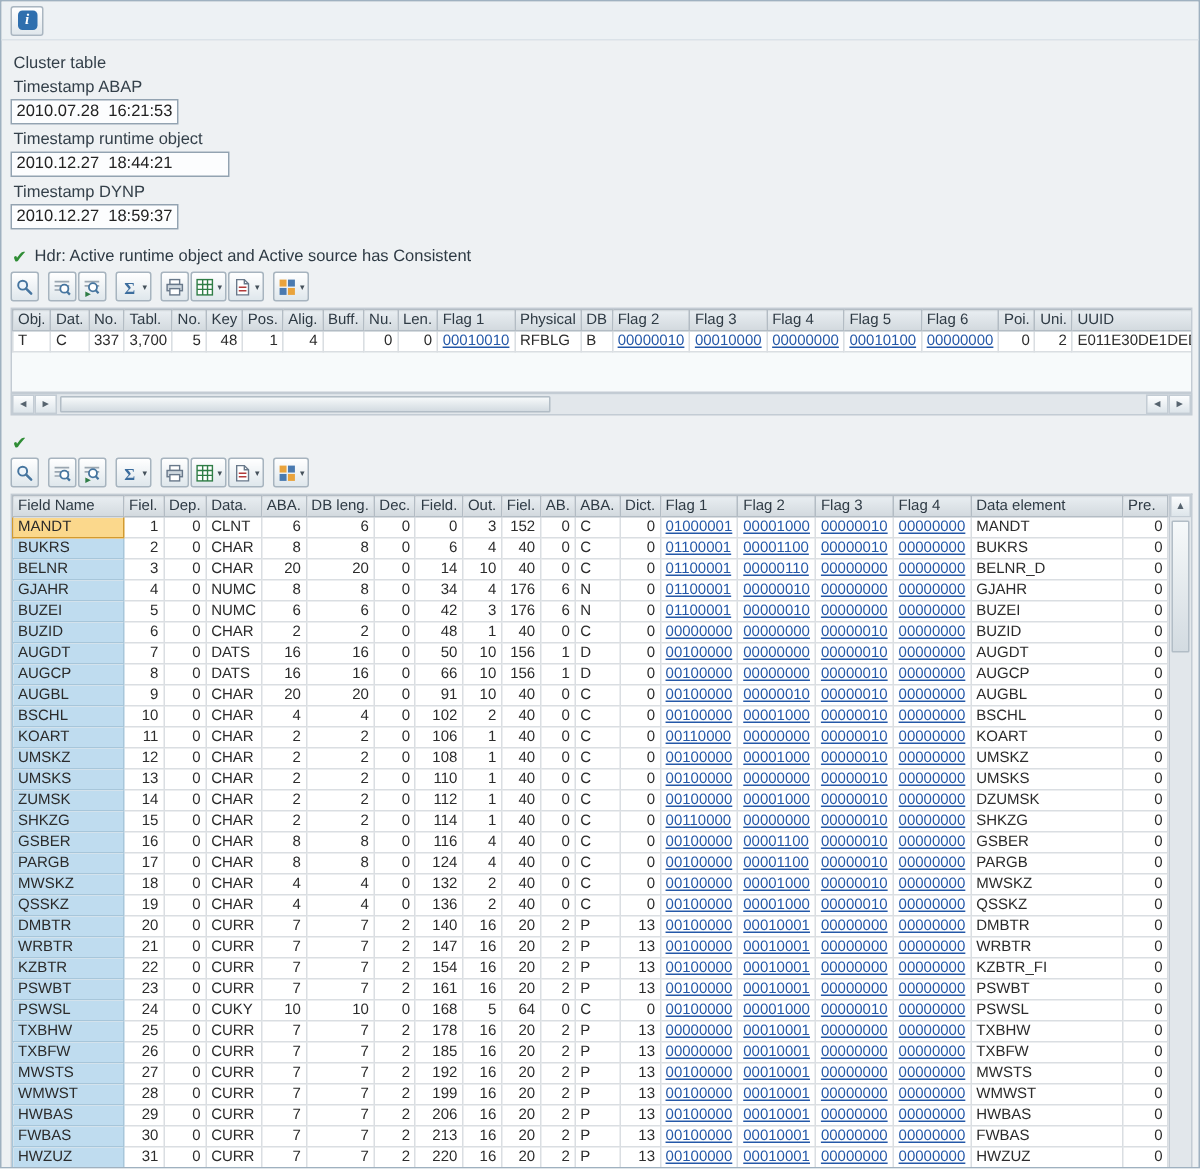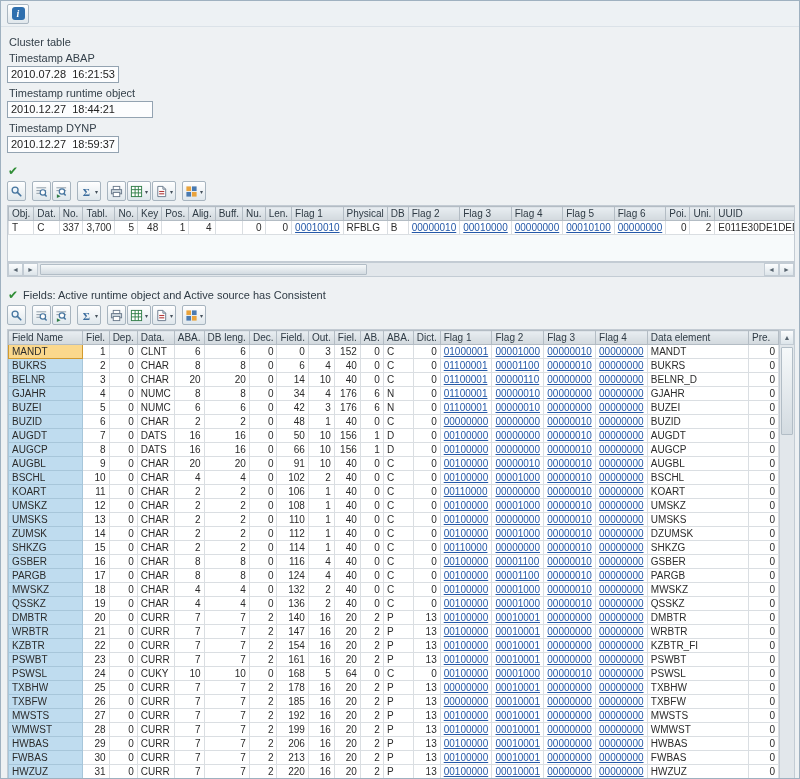--- a/index.html
+++ b/index.html
@@ -86,20 +86,21 @@
       <div class="flabel">Timestamp runtime object</div>
       <div class="ffield" style="width:146px">2010.12.27  18:44:21</div>
       <div class="flabel">Timestamp DYNP</div>
       <div class="ffield" style="width:112px">2010.12.27  18:59:37</div>
     </div>
   </div>
 
   <div>
     <div class="sec-title">
       <span class="check">✔</span>
+      <span>Hdr: Active runtime object and Active source has Consistent</span>
     </div>
     <div class="toolbar">
         <button class="tbtn">
           <span class="ticon">
             <svg viewBox="0 0 14 14">
               <circle cx="5.5" cy="5.5" r="3.2" fill="#eef5fb" stroke="#46759f" stroke-width="1.4"></circle>
               <line x1="8" y1="8" x2="11.6" y2="11.6" stroke="#46759f" stroke-width="1.8" stroke-linecap="round"></line>
             </svg>
           </span>
         </button>
@@ -264,21 +265,20 @@
           <div class="sthumb" id="hdr-thumb"></div>
         </div>
       <div class="sbtn">◄</div>
       <div class="sbtn">►</div>
     </div>
   </div>
 
   <div>
     <div class="sec-title" style="margin-top:12px">
       <span class="check">✔</span>
-      <span>Fields: Active runtime object and Active source has Consistent</span>
     </div>
     <div class="toolbar">
         <button class="tbtn">
           <span class="ticon">
             <svg viewBox="0 0 14 14">
               <circle cx="5.5" cy="5.5" r="3.2" fill="#eef5fb" stroke="#46759f" stroke-width="1.4"></circle>
               <line x1="8" y1="8" x2="11.6" y2="11.6" stroke="#46759f" stroke-width="1.8" stroke-linecap="round"></line>
             </svg>
           </span>
         </button>

